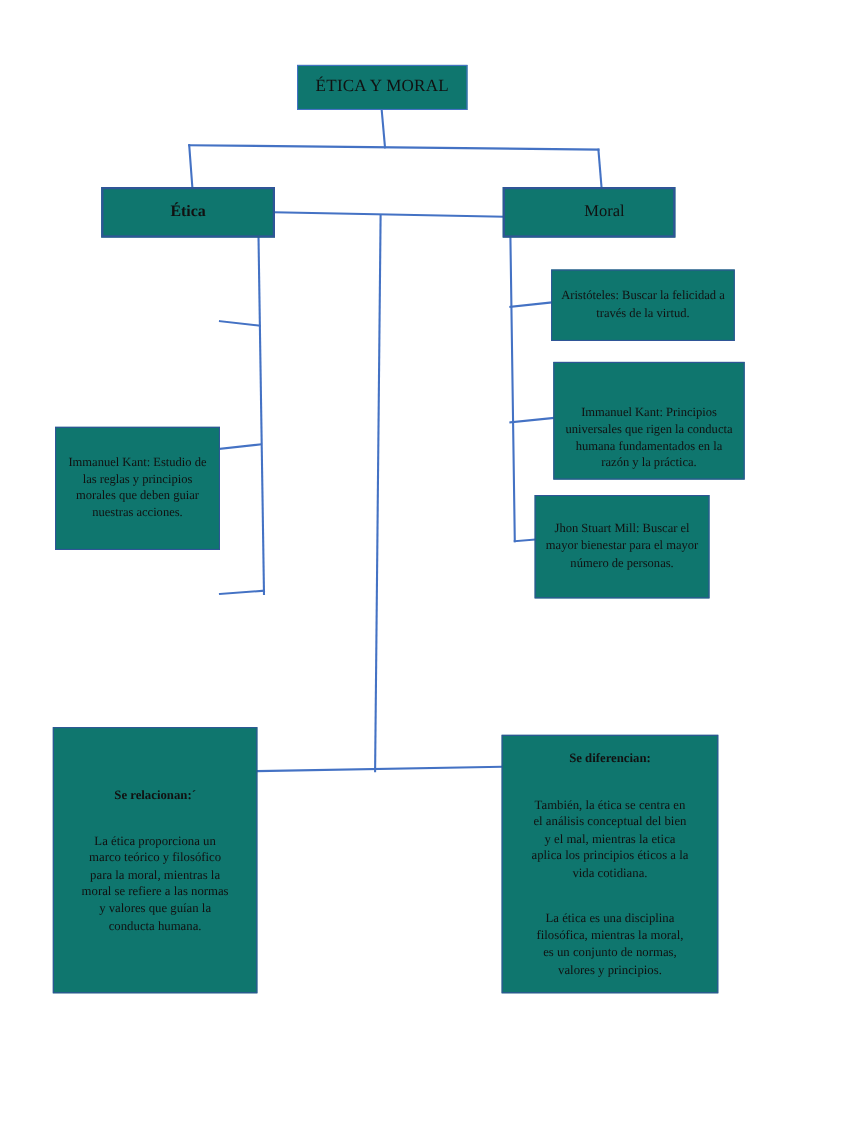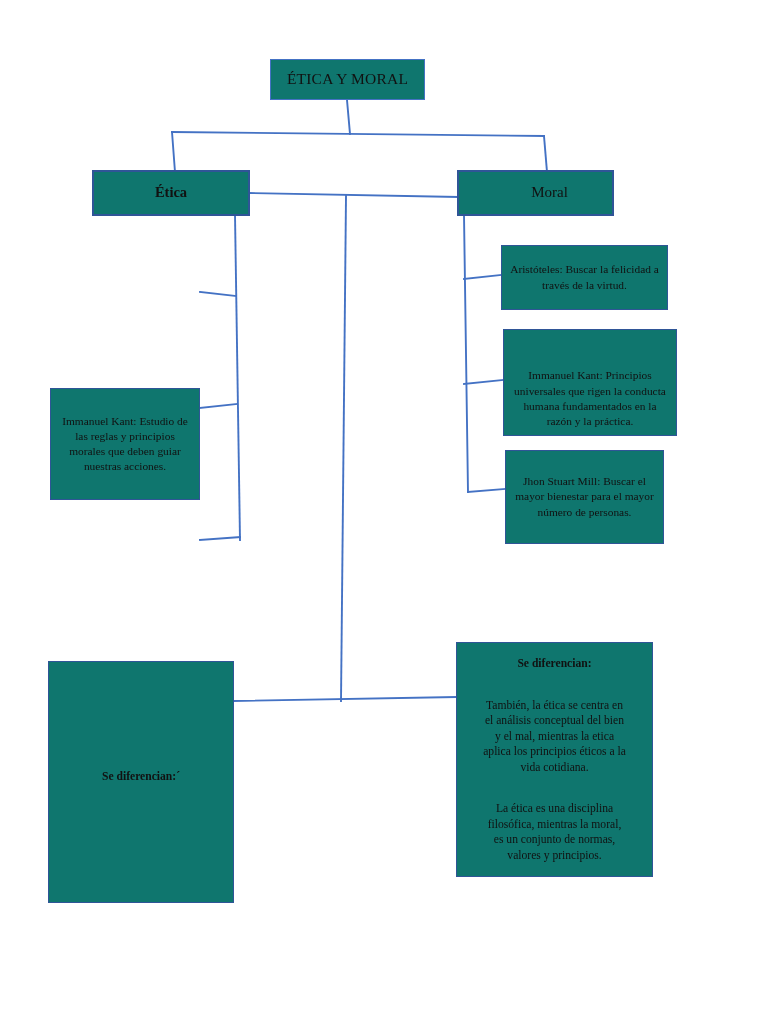--- a/index.html
+++ b/index.html
@@ -151,31 +151,37 @@
 
 
   <div class="node node-leaf" style="left:501px; top:245px; width:167px; height:65px;text-align:center;">
     <span class="node-text">Aristóteles: Buscar la felicidad a través de la virtud.</span>
   </div>
 
   <div class="node node-leaf" style="left:503px; top:329px; width:174px; height:107px;align-items:flex-end;">
     <span class="node-text">Immanuel Kant: Principios universales que rigen la conducta humana fundamentados en la razón y la práctica.</span>
   </div>
 
-  <div class="node node-leaf" style="left:505px; top:450px; width:159px; height:94px;">
+  <div class="node node-leaf" style="left:486px; top:450px; width:159px; height:94px;">
     <span class="node-text">Jhon Stuart Mill: Buscar el mayor bienestar para el mayor número de personas.</span>
   </div>
 
   <div class="node node-summary" style="left:48px; top:661px; width:186px; height:242px;">
     <div class="node-text">
-      <span class="heading">Se diferencian:´</span>
+      <span class="heading">Se relacionan:´</span>
+      <span class="para">La ética proporciona un
+marco teórico y filosófico
+para la moral, mientras la
+moral se refiere a las normas
+y valores que guían la
+conducta humana.</span>
     </div>
   </div>
 
-  <div class="node node-summary" style="left:456px; top:642px; width:197px; height:235px;">
+  <div class="node node-summary" style="left:456px; top:668px; width:197px; height:235px;">
     <div class="node-text">
       <span class="heading">Se diferencian:</span>
       <span class="para">También, la ética se centra en
 el análisis conceptual del bien
 y el mal, mientras la etica
 aplica los principios éticos a la
 vida cotidiana.</span>
       <span class="para">La ética es una disciplina
 filosófica, mientras la moral,
 es un conjunto de normas,

